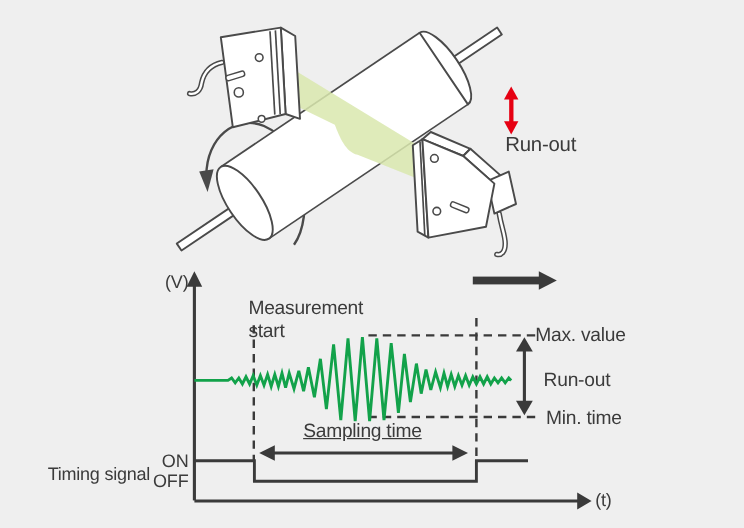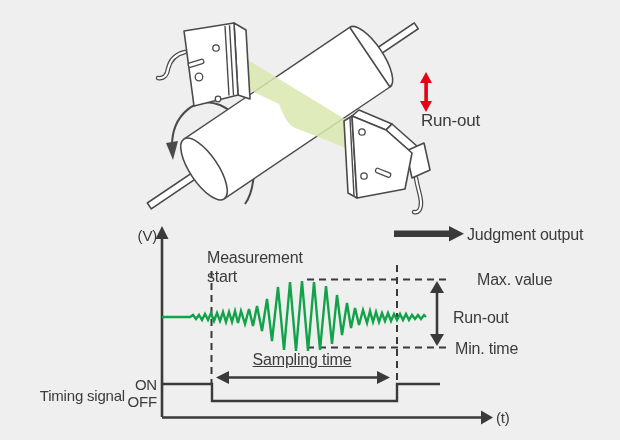--- a/index.html
+++ b/index.html
@@ -128,22 +128,21 @@
         <rect x="394" y="230.5" width="56" height="6.5" class="dkfill"></rect>
         <polygon points="449,226 464,233.8 449,241.5" class="dkfill"></polygon>
       </g>
     </g>
   </svg>
 
   <div class="lbl big" style="left:421px; top:111px;">Run-out</div>
 
   <div class="lbl small r" style="left:112px; top:226px; width:45px;">(V)</div>
   <div class="lbl wrap" style="left:167px; top:248px; width:115px;margin-left:40px;">Measurement start</div>
-  <div class="lbl" style="left:467px; top:225px;">Judgment output</div>
-  <div class="lbl" style="left:477px; top:270px;">Max. value</div>
+  <div class="lbl" style="left:446px; top:270px;">Max. value</div>
   <div class="lbl" style="left:453px; top:308px;">Run-out</div>
   <div class="lbl" style="left:455px; top:339px;">Min. time</div>
   <div class="lbl c" style="left:222px; top:350px; width:160px;text-decoration:underline;">Sampling time</div>
   <div class="lbl small r" style="left:5px; top:386px; width:120px;">Timing signal</div>
   <div class="lbl small r" style="left:107px; top:375px; width:50px;">ON</div>
   <div class="lbl small r" style="left:107px; top:392px; width:50px;">OFF</div>
   <div class="lbl small" style="left:496px; top:408px;">(t)</div>
 </div>
 
 </body></html>

